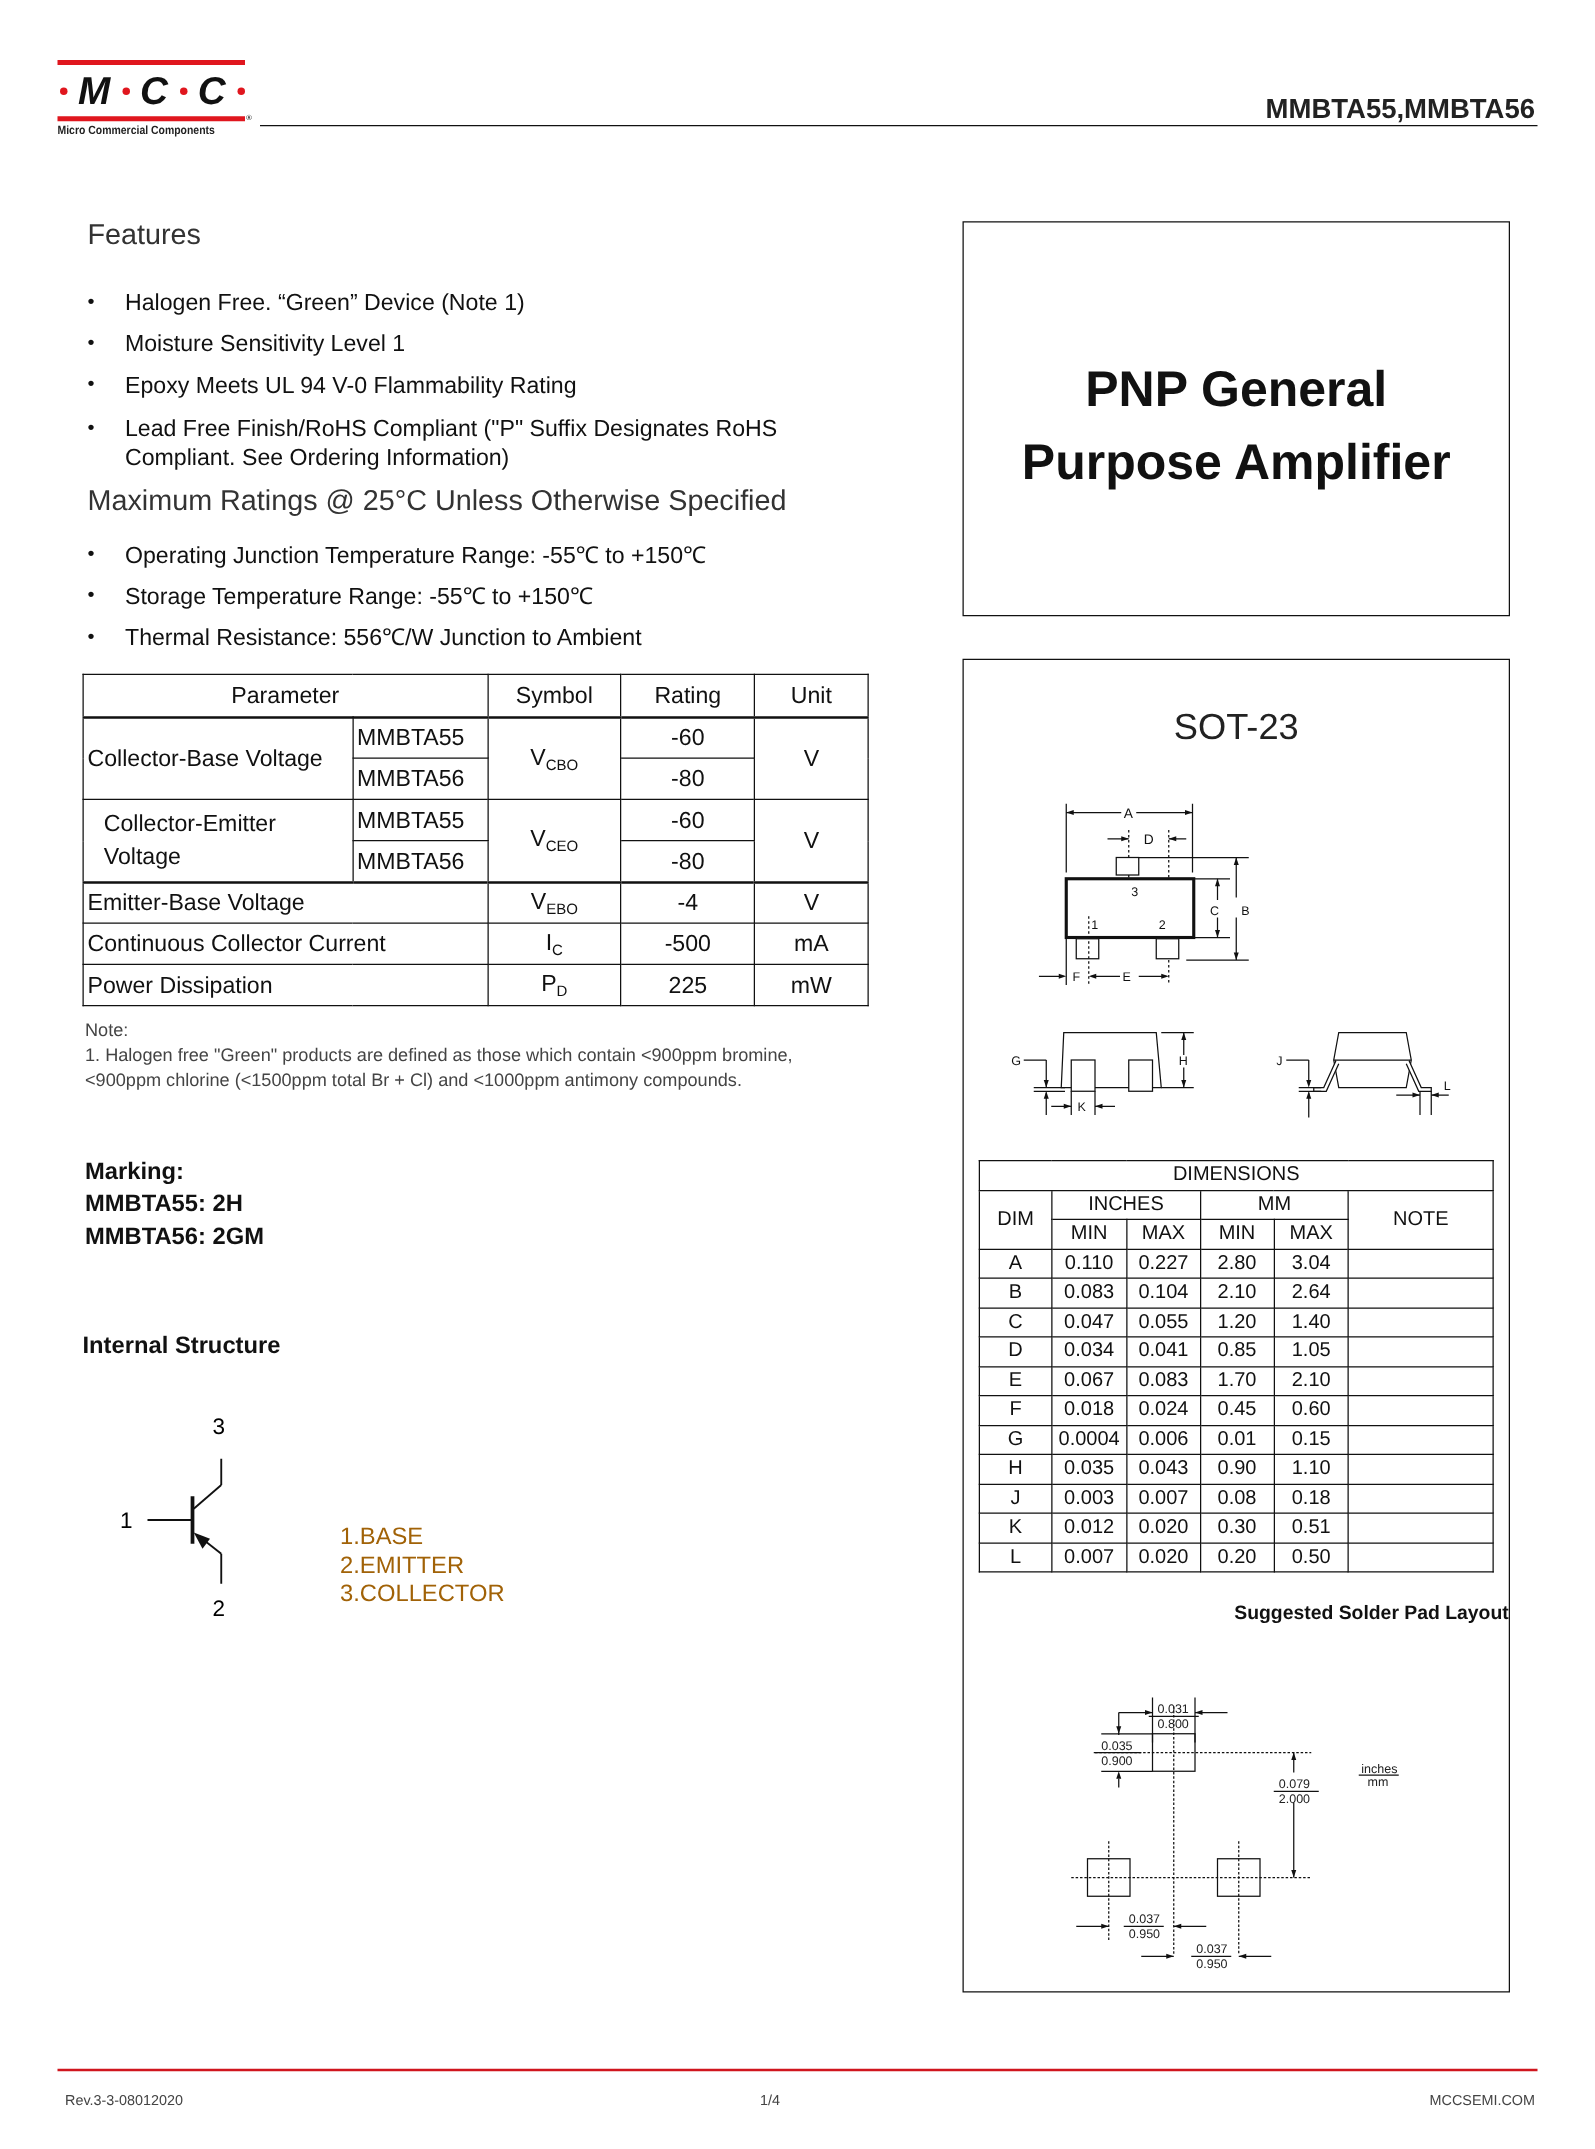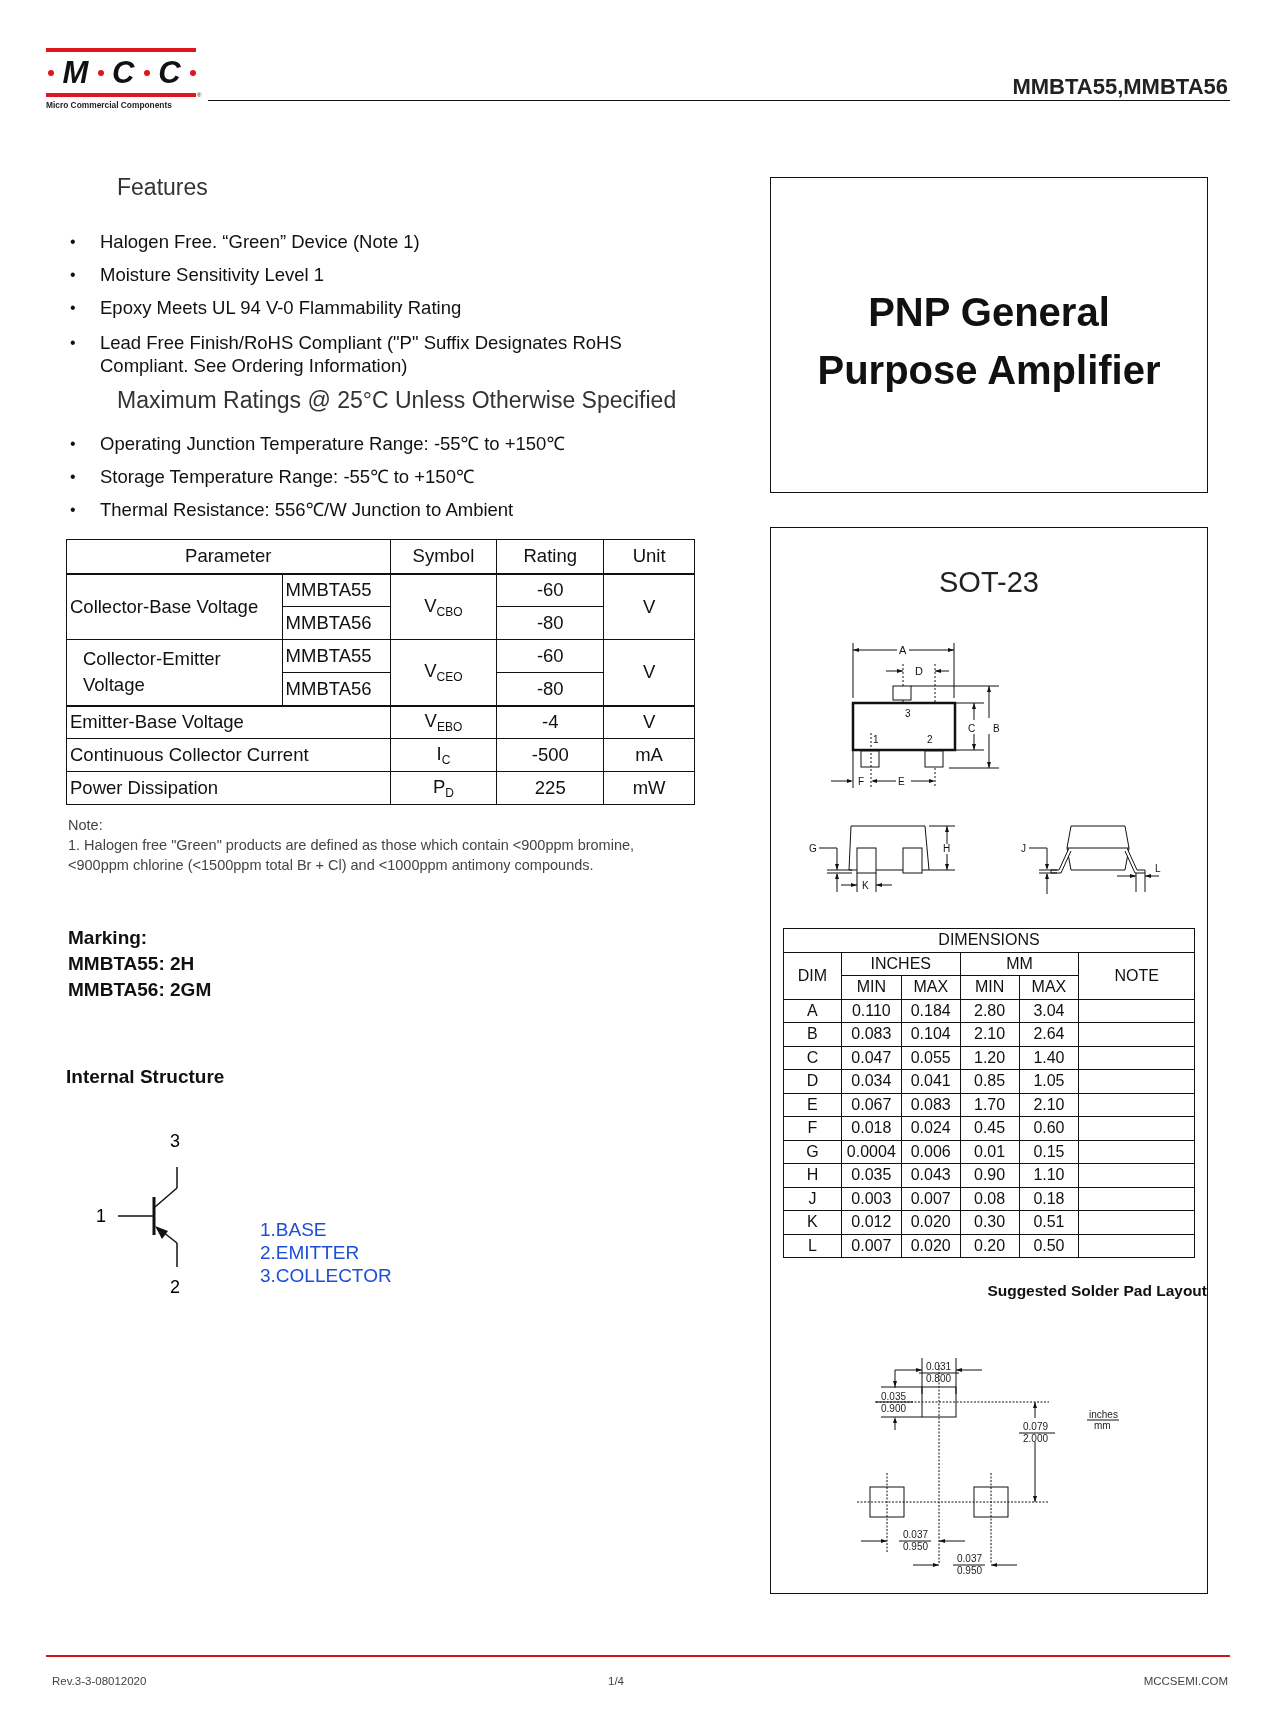--- a/index.html
+++ b/index.html
@@ -12,39 +12,39 @@
   .logo .bar.top { top: 0; }
   .logo .bar.bottom { top: 45px; }
   .logo .mark { position: absolute; left: 2px; top: 6px; width: 148px; height: 38px; font-size: 31px; font-weight: bold; font-style: italic; letter-spacing: 1px; color: #111; display: flex; align-items: center; justify-content: space-between; }
   .logo .dot { display: inline-block; width: 6px; height: 6px; border-radius: 50%; background: #e0161e; }
   .logo .sub { position: absolute; left: 0; top: 51px; font-size: 9.5px; font-weight: bold; color: #222; white-space: nowrap; transform: scaleX(0.88); transform-origin: left; }
   .logo .reg { position: absolute; left: 151px; top: 44px; font-size: 6px; }
   .header-rule { position: absolute; left: 208px; top: 100px; width: 1022px; height: 1px; background: #111; }
   .part-title { position: absolute; right: 48px; top: 74px; font-size: 22px; font-weight: bold; color: #222; }
 
   
-  .section-heading { position: absolute; left: 70px; font-size: 23px; color: #333; font-weight: normal; margin-left: 47px; }
+  .section-heading { position: absolute; left: 70px; font-size: 23px; color: #333; font-weight: normal; }
   .bullets { position: absolute; left: 70px; list-style: none; }
   .bullets li { position: relative; padding-left: 30px; font-size: 18.5px; color: #111; line-height: 23px; }
   .bullets li::before { content: "•"; position: absolute; left: 0; top: 0; font-size: 16px; }
 
   
   table.ratings { position: absolute; left: 66px; top: 539px; width: 629px; border-collapse: collapse; font-size: 18.5px; }
   table.ratings td, table.ratings th { border: 1px solid #111; height: 33px; padding: 0 3px; font-weight: normal; }
   table.ratings th { text-align: center; border-bottom: 2px solid #111; height: 34px; }
   table.ratings td.c { text-align: center; }
   table.ratings tr.thick-bottom td { border-bottom: 2px solid #111; }
   sub.s { font-size: 12px; vertical-align: -4px; }
 
   .note { position: absolute; left: 68px; top: 815px; font-size: 14.5px; color: #444; line-height: 20px; }
 
   .marking { position: absolute; left: 68px; top: 925px; font-size: 19px; font-weight: bold; line-height: 26px; color: #111; }
   .internal-title { position: absolute; left: 66px; top: 1066px; font-size: 19px; font-weight: bold; color: #111; }
   .transistor { position: absolute; left: 90px; top: 1125px; width: 140px; height: 175px; }
-  .pin-legend { position: absolute; left: 260px; top: 1218px; font-size: 19px; line-height: 23px; color: #1d4ed8; }
+  .pin-legend { position: absolute; left: 272px; top: 1218px; font-size: 19px; line-height: 23px; color: #a16207; }
 
   
   .box { position: absolute; border: 1px solid #111; }
   .title-box { left: 770px; top: 177px; width: 438px; height: 316px; }
   .product-title { position: absolute; left: 0; right: 0; top: 105px; text-align: center; font-size: 40px; font-weight: bold; line-height: 58px; color: #111; }
   .pkg-box { left: 770px; top: 527px; width: 438px; height: 1067px; }
   .pkg-name { position: absolute; left: 0; right: 0; top: 38px; text-align: center; font-size: 29px; color: #222; }
 
   svg text { font-family: "Liberation Sans", sans-serif; }
 
@@ -329,21 +329,21 @@
     </tr>
     <tr>
       <td>MIN</td>
       <td>MAX</td>
       <td>MIN</td>
       <td>MAX</td>
     </tr>
     <tr>
           <td>A</td>
           <td>0.110</td>
-          <td>0.184</td>
+          <td>0.227</td>
           <td>2.80</td>
           <td>3.04</td>
           <td></td>
         </tr>
     <tr>
           <td>B</td>
           <td>0.083</td>
           <td>0.104</td>
           <td>2.10</td>
           <td>2.64</td>

